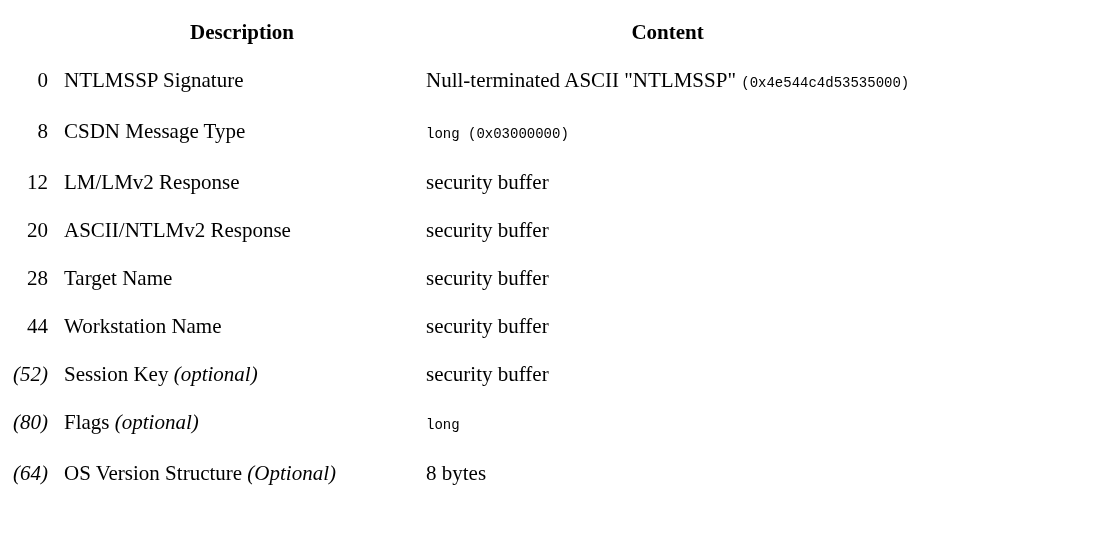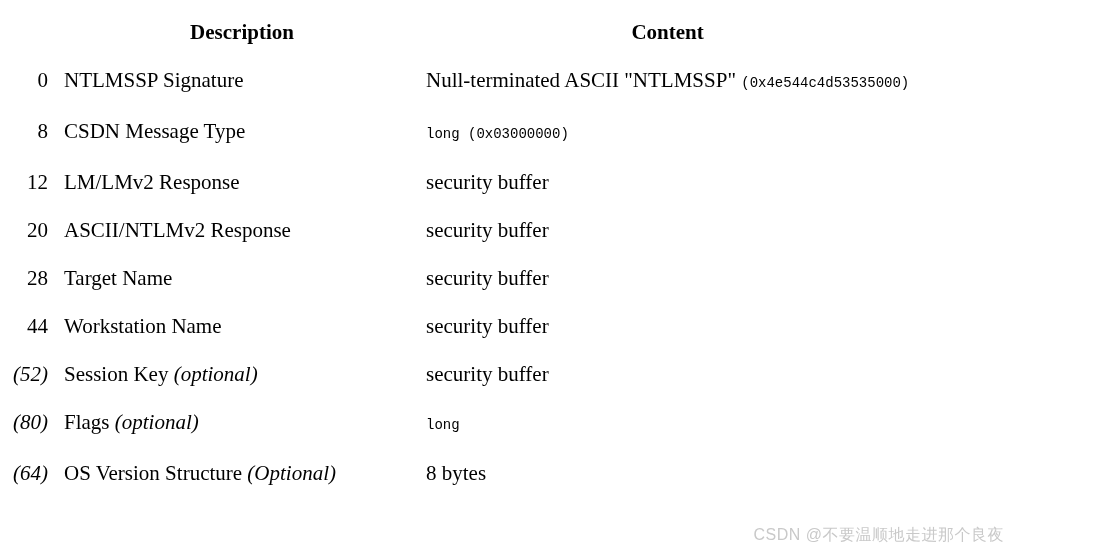--- a/index.html
+++ b/index.html
@@ -154,15 +154,14 @@
           <td class="col-content"><span class="mono">long</span></td>
         </tr>
         <tr>
           <td class="col-offset optional-offset">(64)</td>
           <td class="col-desc"><span>OS Version Structure</span> <span class="opt">(Optional)</span></td>
           <td class="col-content"><span>8 bytes</span></td>
         </tr>
       </tbody>
   </table>
 
-  <div class="watermark" style="color: rgb(201, 201, 201);">CSDN @不要温顺地走进那个良夜</div>
 
 </div>
 
 </body></html>

